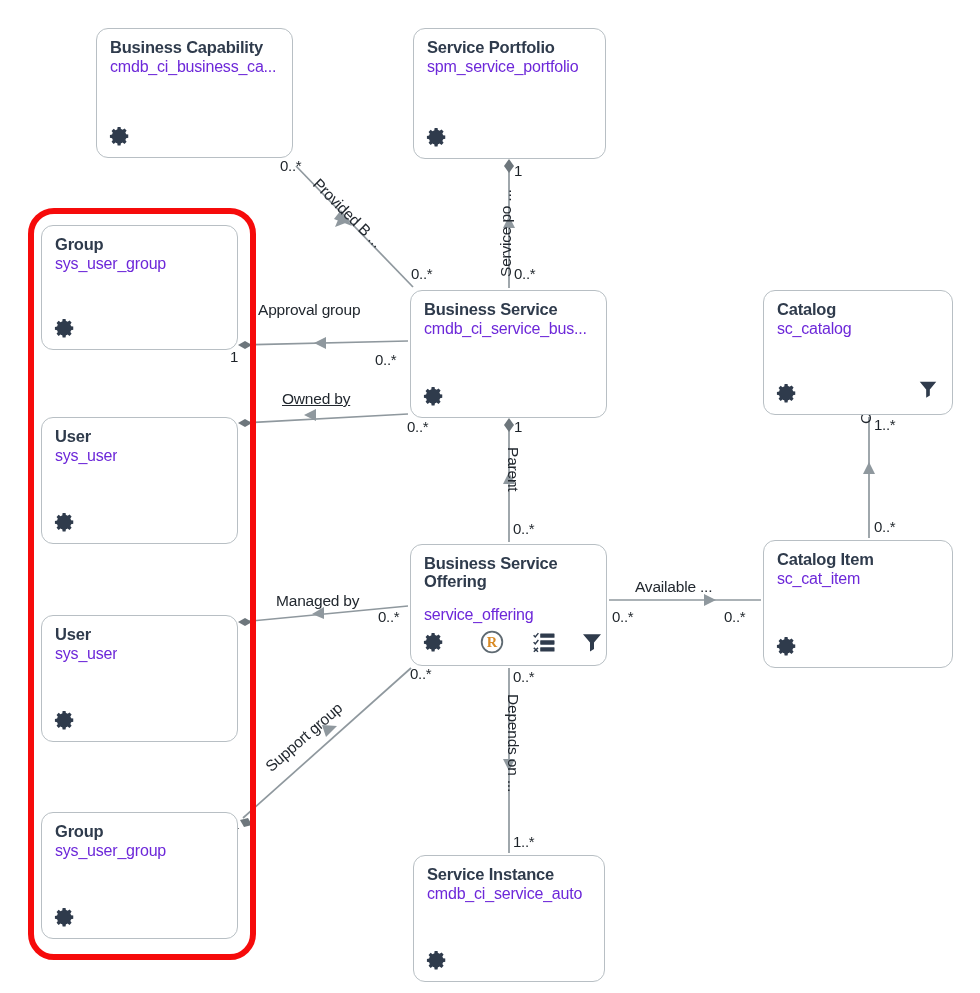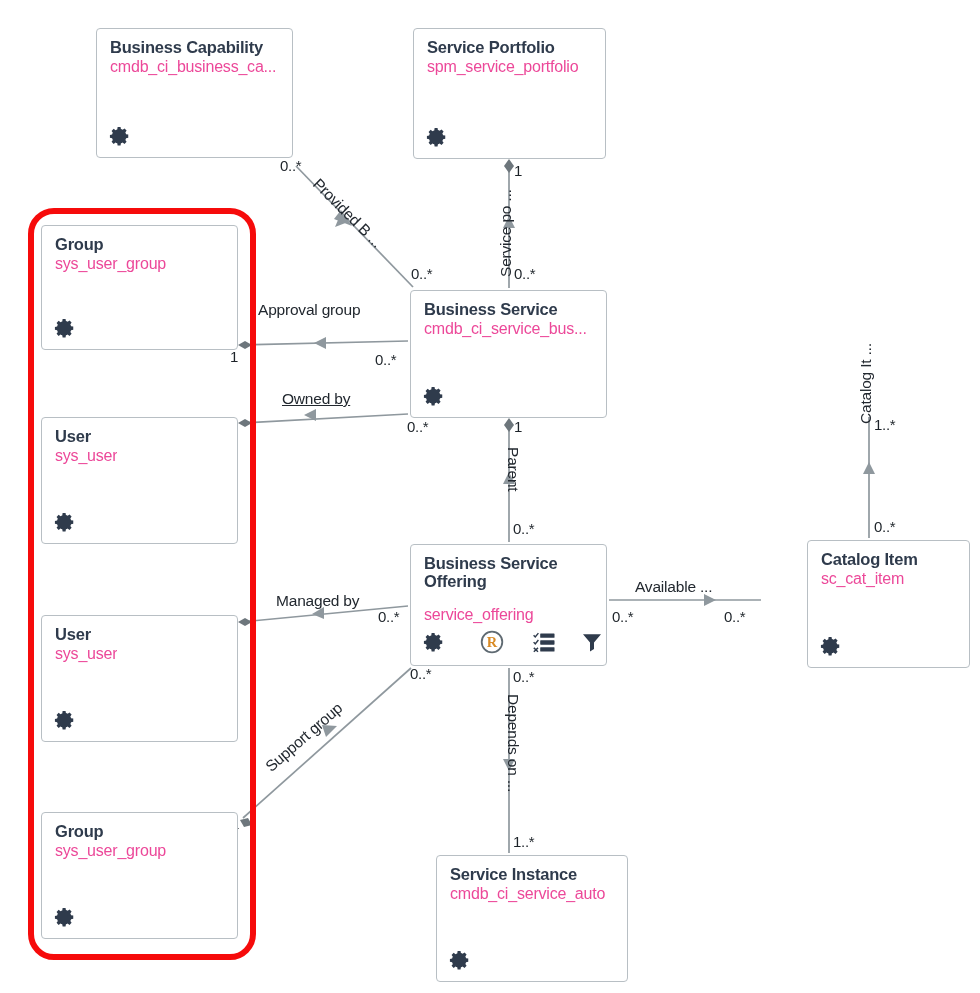--- a/index.html
+++ b/index.html
@@ -24,41 +24,41 @@
     position: absolute;
     left: 0; top: 0;
     width: 980px;
     height: 993px;
     pointer-events: none;
   }
   .node {
     position: absolute;
     background: #ffffff;
     border: 1.6px solid #b8bfc4;
-    border-radius: 4px;
+    border-radius: 12px;
     box-sizing: border-box;
     overflow: hidden;
   }
   .node-title {
     position: absolute;
     left: 13px;
     top: 9px;
     font-size: 16.5px;
     font-weight: bold;
     color: #2f3b4c;
     line-height: 1.12;
     letter-spacing: -0.2px;
     width: calc(100% - 22px);
     white-space: pre-line;
   }
   .node-sub {
     position: absolute;
     left: 13px;
     font-size: 16px;
-    color: #ec4899;
+    color: #6d28d9;
     line-height: 1.1;
     letter-spacing: -0.2px;
     white-space: nowrap;
     overflow: hidden;
   }
   .sub-1 { top: 29px; }
   .sub-2 { top: 61px; }
   .icon-row {
     position: absolute;
     left: 12px;
@@ -299,20 +299,39 @@
     <div class="icon-row">
       <span class="ic">
         <svg width="22" height="22" viewBox="0 0 24 24">
             <path fill="#2f3b4c" d="M12 8.2a3.8 3.8 0 100 7.6 3.8 3.8 0 000-7.6zm0 5.9a2.1 2.1 0 110-4.2 2.1 2.1 0 010 4.2z"></path>
             <path fill="#2f3b4c" d="M21 13.6v-3.2l-2.4-.4a6.9 6.9 0 00-.8-1.9l1.4-2-2.3-2.3-2 1.4a6.9 6.9 0 00-1.9-.8L12.6 2.3H9.4L9 4.8a6.9 6.9 0 00-1.9.8l-2-1.4L2.8 6.5l1.4 2a6.9 6.9 0 00-.8 1.9l-2.4.4v3.2l2.4.4c.2.7.5 1.3.8 1.9l-1.4 2 2.3 2.3 2-1.4c.6.4 1.2.6 1.9.8l.4 2.4h3.2l.4-2.4c.7-.2 1.3-.5 1.9-.8l2 1.4 2.3-2.3-1.4-2c.4-.6.6-1.2.8-1.9l2.4-.4z"></path>
           </svg>
       </span>
     </div>
   </div>
 
+  <div class="node" style="left:763px; top:290px; width:190px; height:125px;">
+    <div class="node-title">Catalog</div>
+    <div class="node-sub sub-1">sc_catalog</div>
+    <div class="icon-row">
+      <span class="ic">
+        <svg width="22" height="22" viewBox="0 0 24 24">
+            <path fill="#2f3b4c" d="M12 8.2a3.8 3.8 0 100 7.6 3.8 3.8 0 000-7.6zm0 5.9a2.1 2.1 0 110-4.2 2.1 2.1 0 010 4.2z"></path>
+            <path fill="#2f3b4c" d="M21 13.6v-3.2l-2.4-.4a6.9 6.9 0 00-.8-1.9l1.4-2-2.3-2.3-2 1.4a6.9 6.9 0 00-1.9-.8L12.6 2.3H9.4L9 4.8a6.9 6.9 0 00-1.9.8l-2-1.4L2.8 6.5l1.4 2a6.9 6.9 0 00-.8 1.9l-2.4.4v3.2l2.4.4c.2.7.5 1.3.8 1.9l-1.4 2 2.3 2.3 2-1.4c.6.4 1.2.6 1.9.8l.4 2.4h3.2l.4-2.4c.7-.2 1.3-.5 1.9-.8l2 1.4 2.3-2.3-1.4-2c.4-.6.6-1.2.8-1.9l2.4-.4z"></path>
+          </svg>
+      </span>
+    </div>
+    <div class="icon-right">
+      <span class="ic">
+        <svg width="22" height="22" viewBox="0 0 24 24">
+            <path fill="#2f3b4c" d="M3 4.2h18l-7 8.3v6.6l-4 2.4v-9z"></path>
+          </svg>
+      </span>
+    </div>
+  </div>
 
   <div class="node" style="left:410px; top:544px; width:197px; height:122px;">
     <div class="node-title">Business Service
 Offering</div>
     <div class="node-sub sub-2">service_offering</div>
     <div class="icon-row" style="gap:18px;">
       <span class="ic">
         <svg width="22" height="22" viewBox="0 0 24 24">
             <path fill="#2f3b4c" d="M12 8.2a3.8 3.8 0 100 7.6 3.8 3.8 0 000-7.6zm0 5.9a2.1 2.1 0 110-4.2 2.1 2.1 0 010 4.2z"></path>
             <path fill="#2f3b4c" d="M21 13.6v-3.2l-2.4-.4a6.9 6.9 0 00-.8-1.9l1.4-2-2.3-2.3-2 1.4a6.9 6.9 0 00-1.9-.8L12.6 2.3H9.4L9 4.8a6.9 6.9 0 00-1.9.8l-2-1.4L2.8 6.5l1.4 2a6.9 6.9 0 00-.8 1.9l-2.4.4v3.2l2.4.4c.2.7.5 1.3.8 1.9l-1.4 2 2.3 2.3 2-1.4c.6.4 1.2.6 1.9.8l.4 2.4h3.2l.4-2.4c.7-.2 1.3-.5 1.9-.8l2 1.4 2.3-2.3-1.4-2c.4-.6.6-1.2.8-1.9l2.4-.4z"></path>
@@ -335,34 +354,34 @@
         </svg>
       </span>
       <span class="ic" style="margin-left:6px;">
         <svg width="24" height="24" viewBox="0 0 24 24">
             <path fill="#2f3b4c" d="M3 4.2h18l-7 8.3v6.6l-4 2.4v-9z"></path>
           </svg>
       </span>
     </div>
   </div>
 
-  <div class="node" style="left:763px; top:540px; width:163px; height:128px;margin-left:44px;">
+  <div class="node" style="left:763px; top:540px; width:190px; height:128px;">
     <div class="node-title">Catalog Item</div>
     <div class="node-sub sub-1">sc_cat_item</div>
     <div class="icon-row">
       <span class="ic">
         <svg width="22" height="22" viewBox="0 0 24 24">
             <path fill="#2f3b4c" d="M12 8.2a3.8 3.8 0 100 7.6 3.8 3.8 0 000-7.6zm0 5.9a2.1 2.1 0 110-4.2 2.1 2.1 0 010 4.2z"></path>
             <path fill="#2f3b4c" d="M21 13.6v-3.2l-2.4-.4a6.9 6.9 0 00-.8-1.9l1.4-2-2.3-2.3-2 1.4a6.9 6.9 0 00-1.9-.8L12.6 2.3H9.4L9 4.8a6.9 6.9 0 00-1.9.8l-2-1.4L2.8 6.5l1.4 2a6.9 6.9 0 00-.8 1.9l-2.4.4v3.2l2.4.4c.2.7.5 1.3.8 1.9l-1.4 2 2.3 2.3 2-1.4c.6.4 1.2.6 1.9.8l.4 2.4h3.2l.4-2.4c.7-.2 1.3-.5 1.9-.8l2 1.4 2.3-2.3-1.4-2c.4-.6.6-1.2.8-1.9l2.4-.4z"></path>
           </svg>
       </span>
     </div>
   </div>
 
-  <div class="node" style="left:436px; top:855px; width:192px; height:127px;">
+  <div class="node" style="left:413px; top:855px; width:192px; height:127px;">
     <div class="node-title">Service Instance</div>
     <div class="node-sub sub-1">cmdb_ci_service_auto</div>
     <div class="icon-row">
       <span class="ic">
         <svg width="22" height="22" viewBox="0 0 24 24">
             <path fill="#2f3b4c" d="M12 8.2a3.8 3.8 0 100 7.6 3.8 3.8 0 000-7.6zm0 5.9a2.1 2.1 0 110-4.2 2.1 2.1 0 010 4.2z"></path>
             <path fill="#2f3b4c" d="M21 13.6v-3.2l-2.4-.4a6.9 6.9 0 00-.8-1.9l1.4-2-2.3-2.3-2 1.4a6.9 6.9 0 00-1.9-.8L12.6 2.3H9.4L9 4.8a6.9 6.9 0 00-1.9.8l-2-1.4L2.8 6.5l1.4 2a6.9 6.9 0 00-.8 1.9l-2.4.4v3.2l2.4.4c.2.7.5 1.3.8 1.9l-1.4 2 2.3 2.3 2-1.4c.6.4 1.2.6 1.9.8l.4 2.4h3.2l.4-2.4c.7-.2 1.3-.5 1.9-.8l2 1.4 2.3-2.3-1.4-2c.4-.6.6-1.2.8-1.9l2.4-.4z"></path>
           </svg>
     </span>
     </div>

